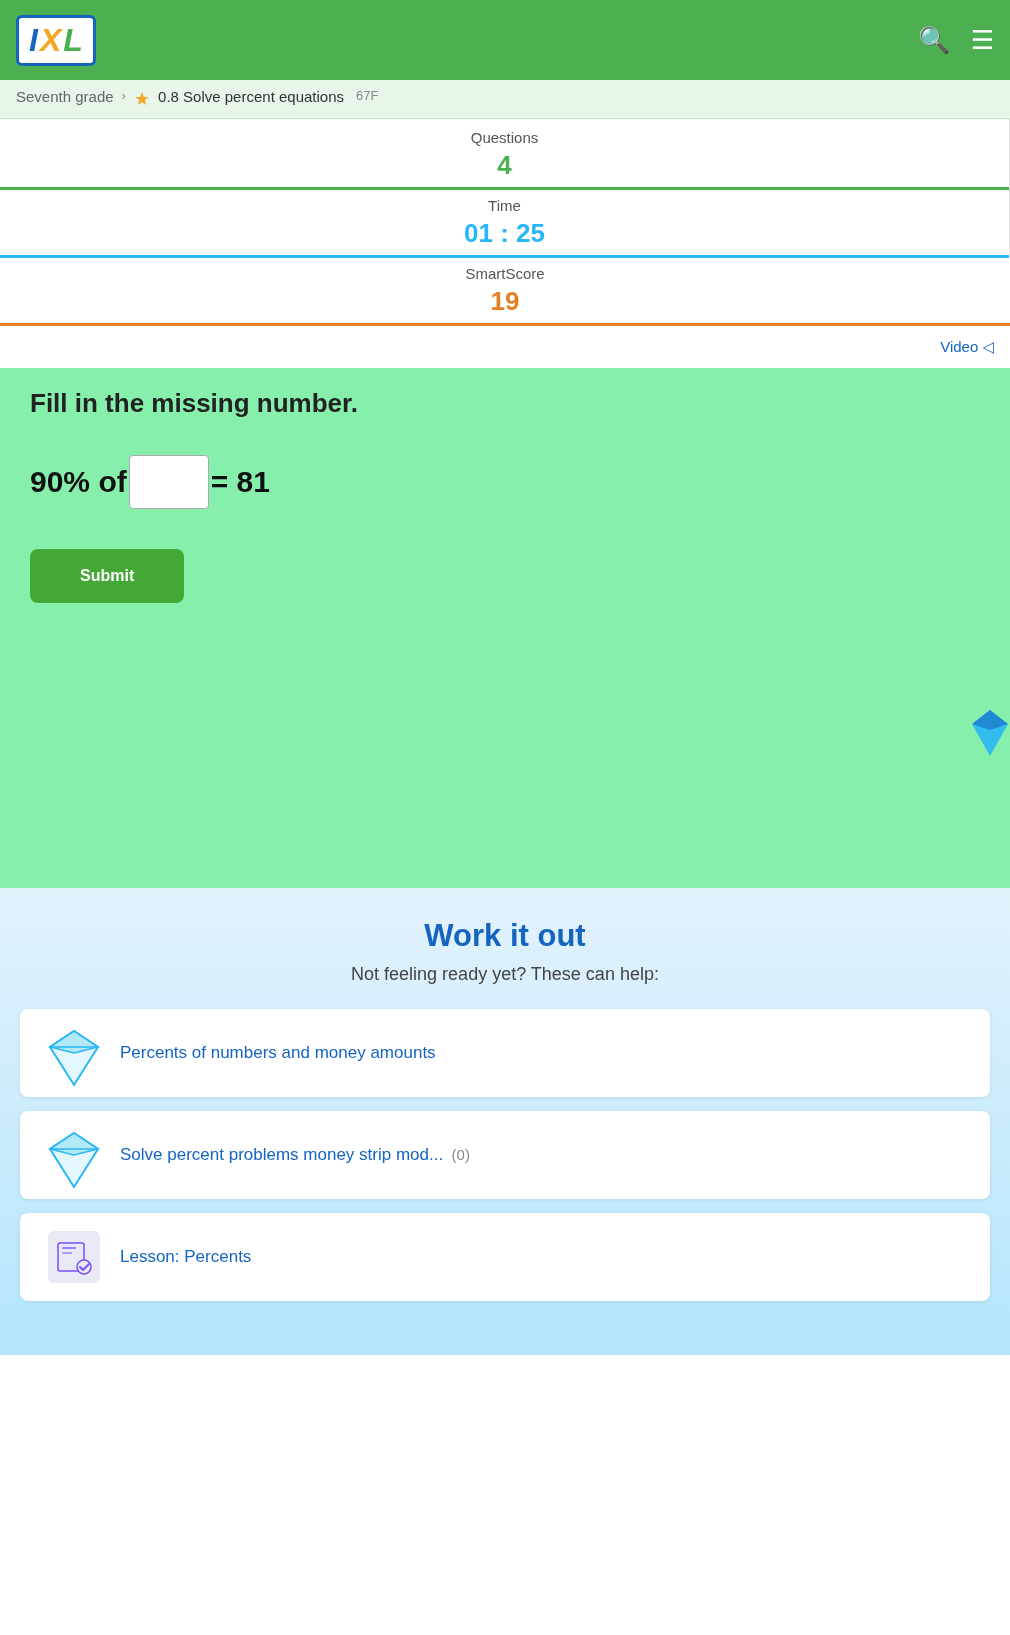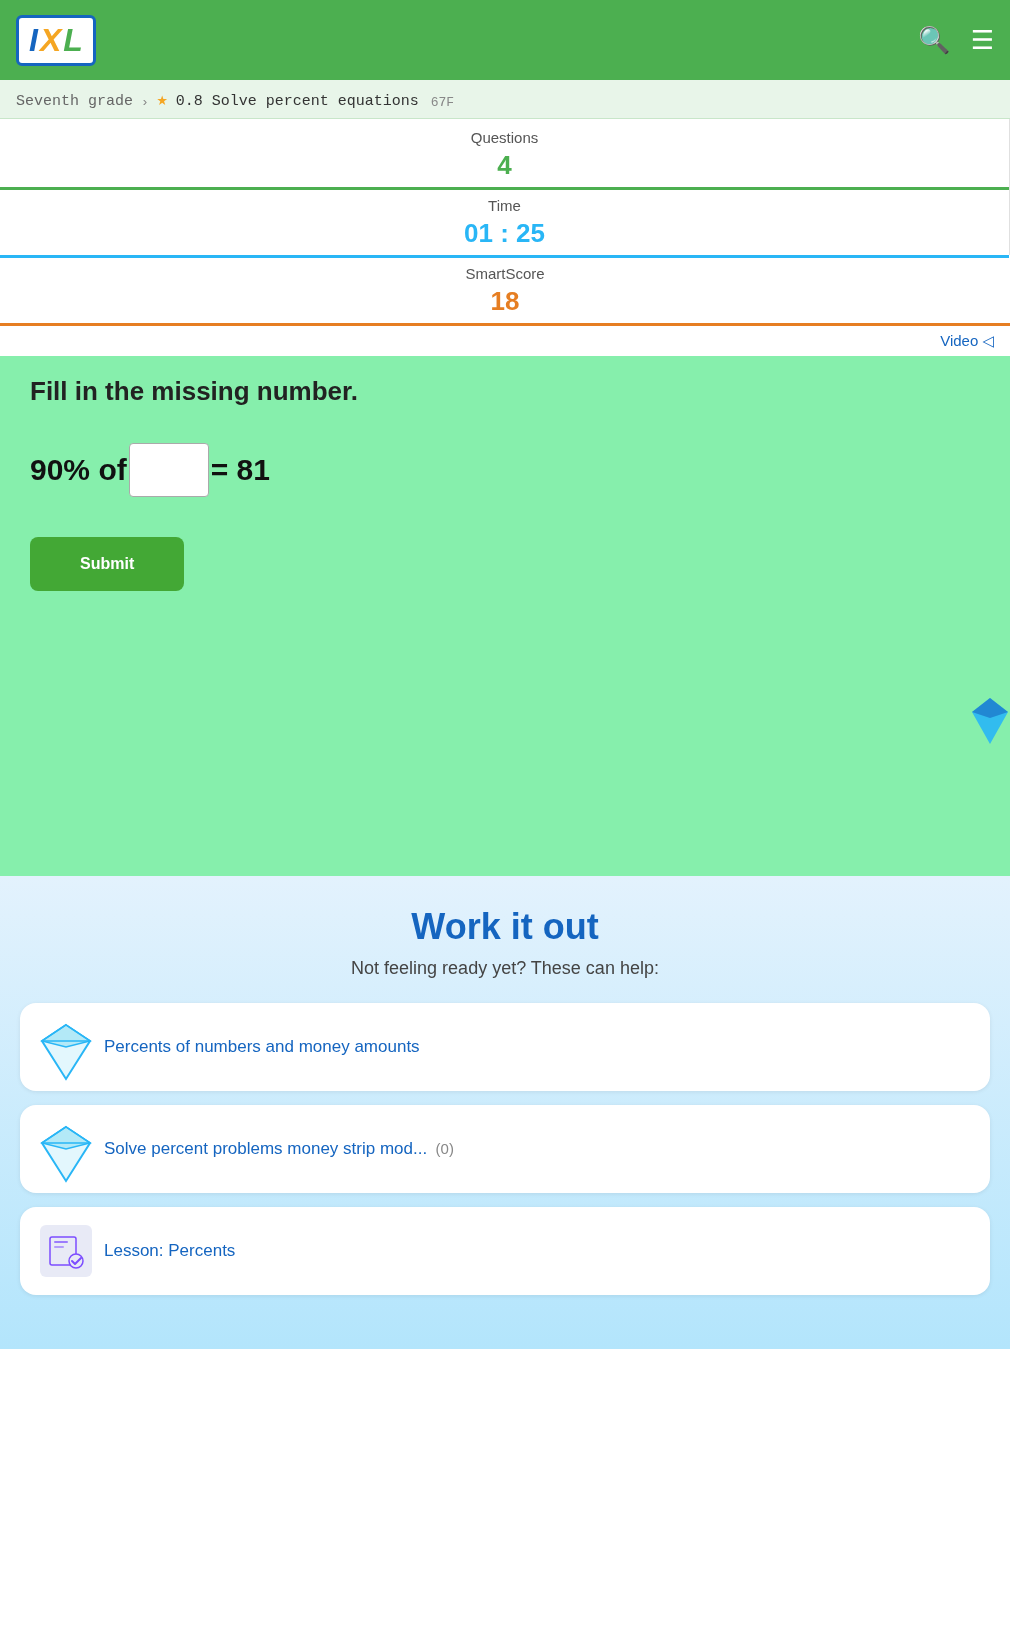--- a/index.html
+++ b/index.html
@@ -27,26 +27,25 @@
     .logo-x { color: #f5a623; font-size: 32px; font-weight: 900; font-style: italic; }
     .logo-l { color: #4caf50; font-size: 32px; font-weight: 900; font-style: italic; }
     .header-icons { display: flex; gap: 20px; align-items: center; }
     .header-icon { color: #fff; font-size: 26px; cursor: pointer; }
 
     
     .breadcrumb {
       background: #e8f5e9;
       padding: 8px 16px;
       display: flex;
-      align-items: flex-end;
+      align-items: flex-start;
       gap: 8px;
       font-size: 15px;
       color: #555;
       border-bottom: 1px solid #c8e6c9;
-      font-family: Liberation Mono, monospace;
     }
     .breadcrumb-grade { color: #666; }
     .breadcrumb-chevron { color: #888; font-size: 13px; }
     .breadcrumb-star { color: #f5a623; font-size: 18px; }
     .breadcrumb-title { color: #333; font-weight: 500; }
     .breadcrumb-code { color: #888; font-size: 13px; margin-left: 4px; }
 
     
     .stats-bar {
       display: flex;
@@ -72,21 +71,21 @@
       left: 0;
       height: 3px;
     }
     .bar-green { background: #4caf50; width: 100%; }
     .bar-blue { background: #29b6f6; width: 100%; }
     .bar-orange { background: #e67e22; width: 100%; }
 
     
     .video-bar {
       text-align: right;
-      padding: 6px 16px;
+      padding: 12px 16px;
       font-size: 15px;
       color: #1565c0;
       cursor: pointer;
     }
 
     
     .main-content {
       padding: 20px 30px 40px;
       background: #86efac;
       min-height: 520px;
@@ -137,37 +136,37 @@
       height: 40px;
     }
 
     
     .work-section {
       background: linear-gradient(180deg, #e3f2fd 0%, #b3e5fc 100%);
       padding: 30px 20px 40px;
       text-align: center;
     }
     .work-title {
-      font-size: 36px;
+      font-size: 31px;
       font-weight: 700;
       color: #1565c0;
       margin-bottom: 10px;
     }
     .work-subtitle {
       font-size: 18px;
       color: #444;
       margin-bottom: 24px;
     }
     .resource-card {
       background: #fff;
-      border-radius: 16px;
-      display: flex;
-      align-items: center;
-      gap: 12px;
-      padding: 18px 20px;
+      border-radius: 8px;
+      display: flex;
+      align-items: center;
+      gap: 20px;
+      padding: 18px 28px;
       margin-bottom: 14px;
       cursor: pointer;
       text-align: left;
       box-shadow: 0 1px 4px rgba(0,0,0,0.08);
     }
     .resource-icon {
       width: 52px;
       height: 52px;
       flex-shrink: 0;
     }
@@ -223,21 +222,21 @@
     <div class="stat-value green">4</div>
     <div class="stat-bar-bottom bar-green"></div>
   </div>
   <div class="stat-cell">
     <div class="stat-label">Time</div>
     <div class="stat-value blue">01 : 25</div>
     <div class="stat-bar-bottom bar-blue"></div>
   </div>
   <div class="stat-cell">
     <div class="stat-label">SmartScore</div>
-    <div class="stat-value orange">18</div>
+    <div class="stat-value orange">19</div>
     <div class="stat-bar-bottom bar-orange"></div>
   </div>
 </div>
 
 <div class="video-bar">Video ◁</div>
 
 <div class="main-content">
   <div class="question-prompt">Fill in the missing number.</div>
   <div class="equation-row">
     <span>90% of</span>

